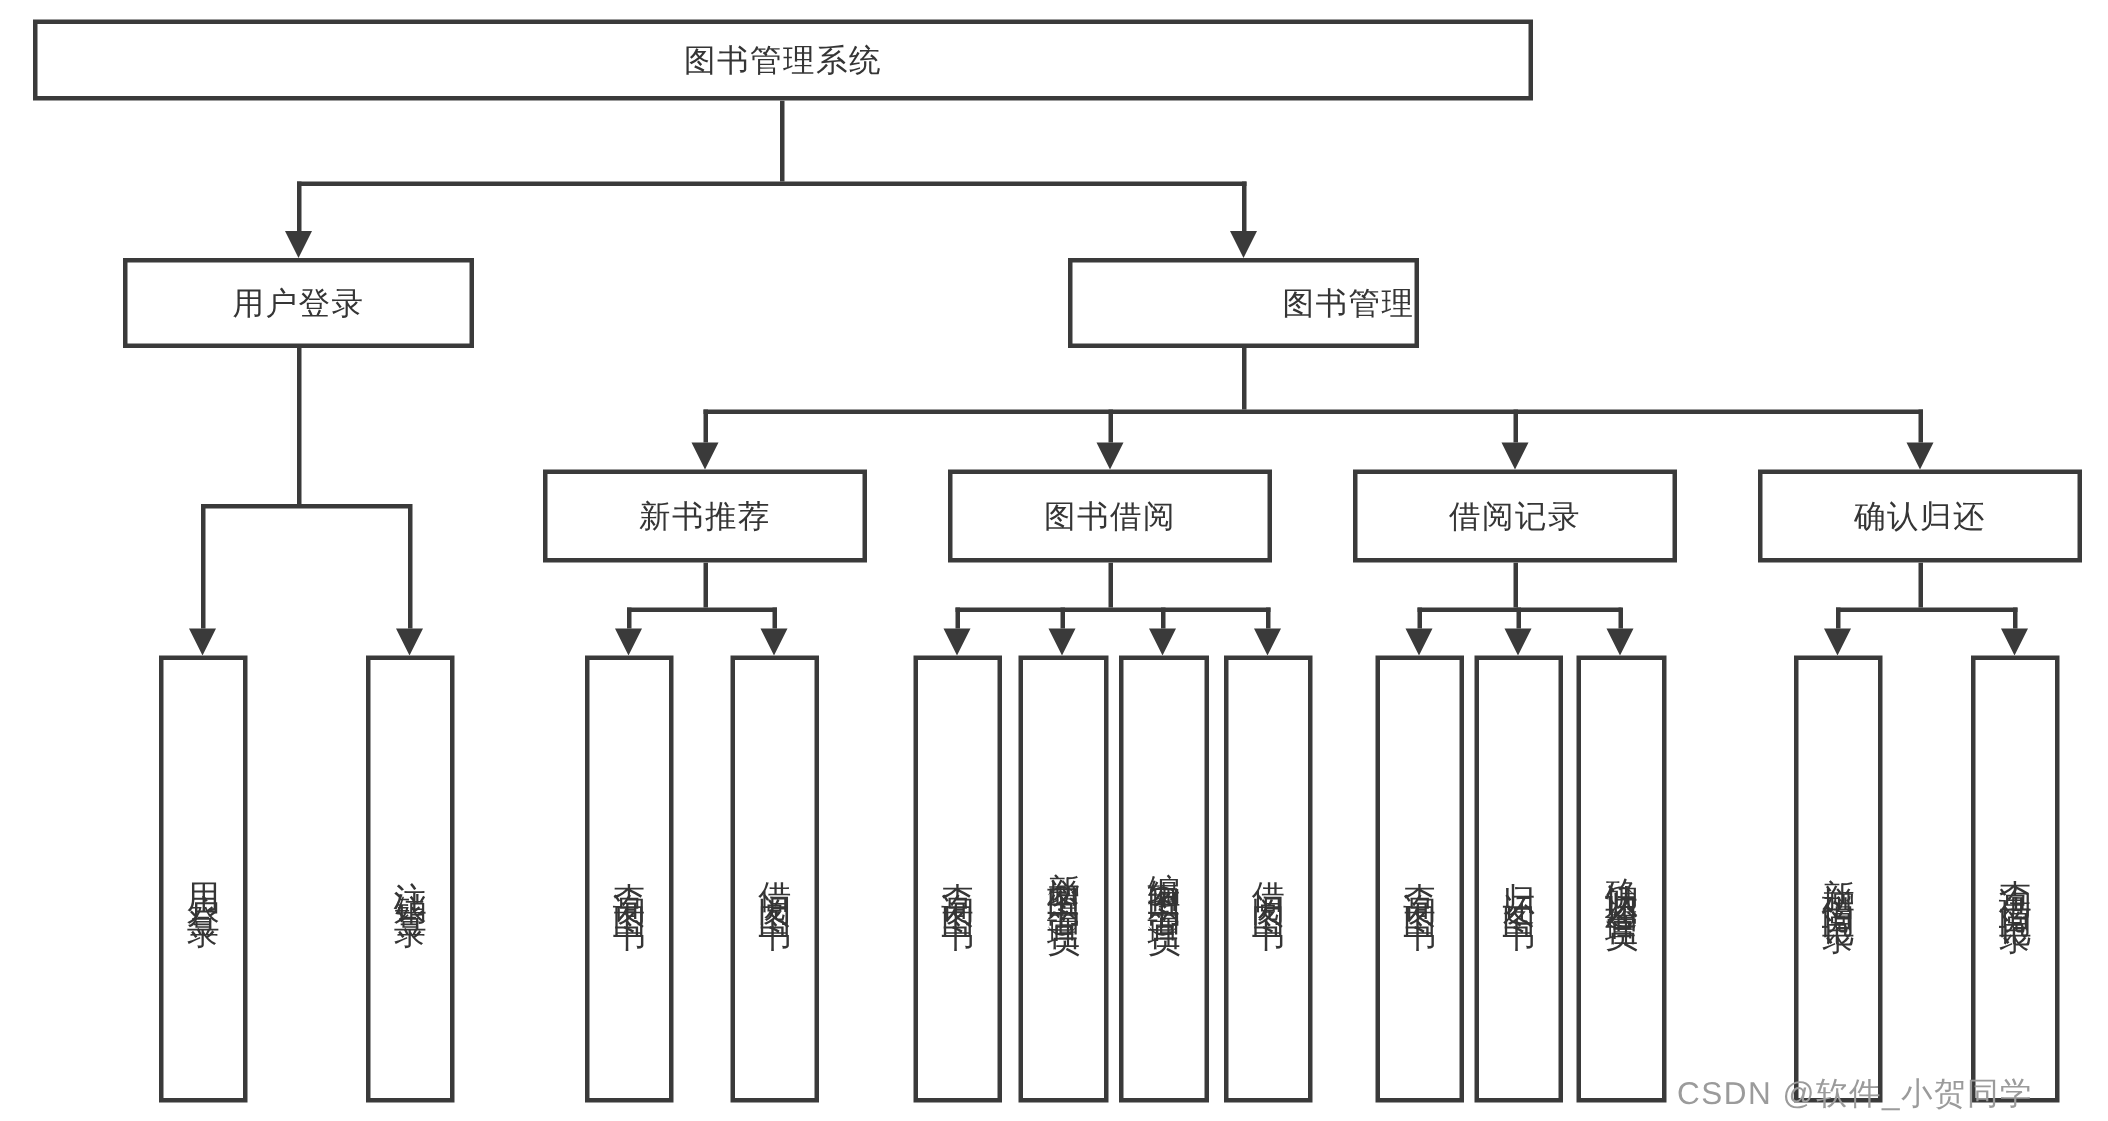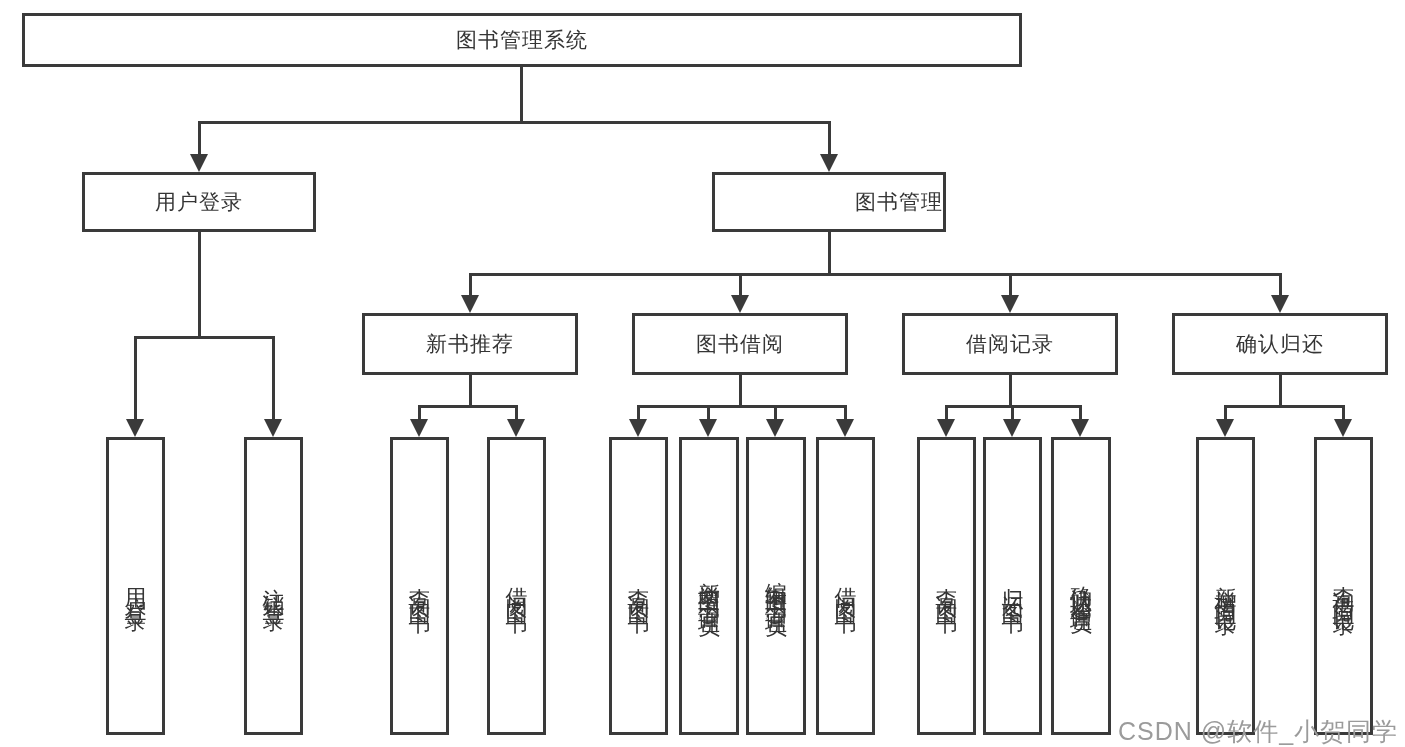--- a/index.html
+++ b/index.html
@@ -56,21 +56,21 @@
     width:0;height:0;
     border-left:9px solid transparent;
     border-right:9px solid transparent;
     border-top:18px solid var(--line);
     z-index:1;
   }
   .watermark{
     position:absolute;
     left:1118px;
     top:715px;
-    font-size:25px;
+    font-size:21px;
     color:var(--watermark);
     letter-spacing:1px;
     white-space:nowrap;
     z-index:5;
   }
 </style>
 </head>
 <body>
 
 <div class="canvas">

